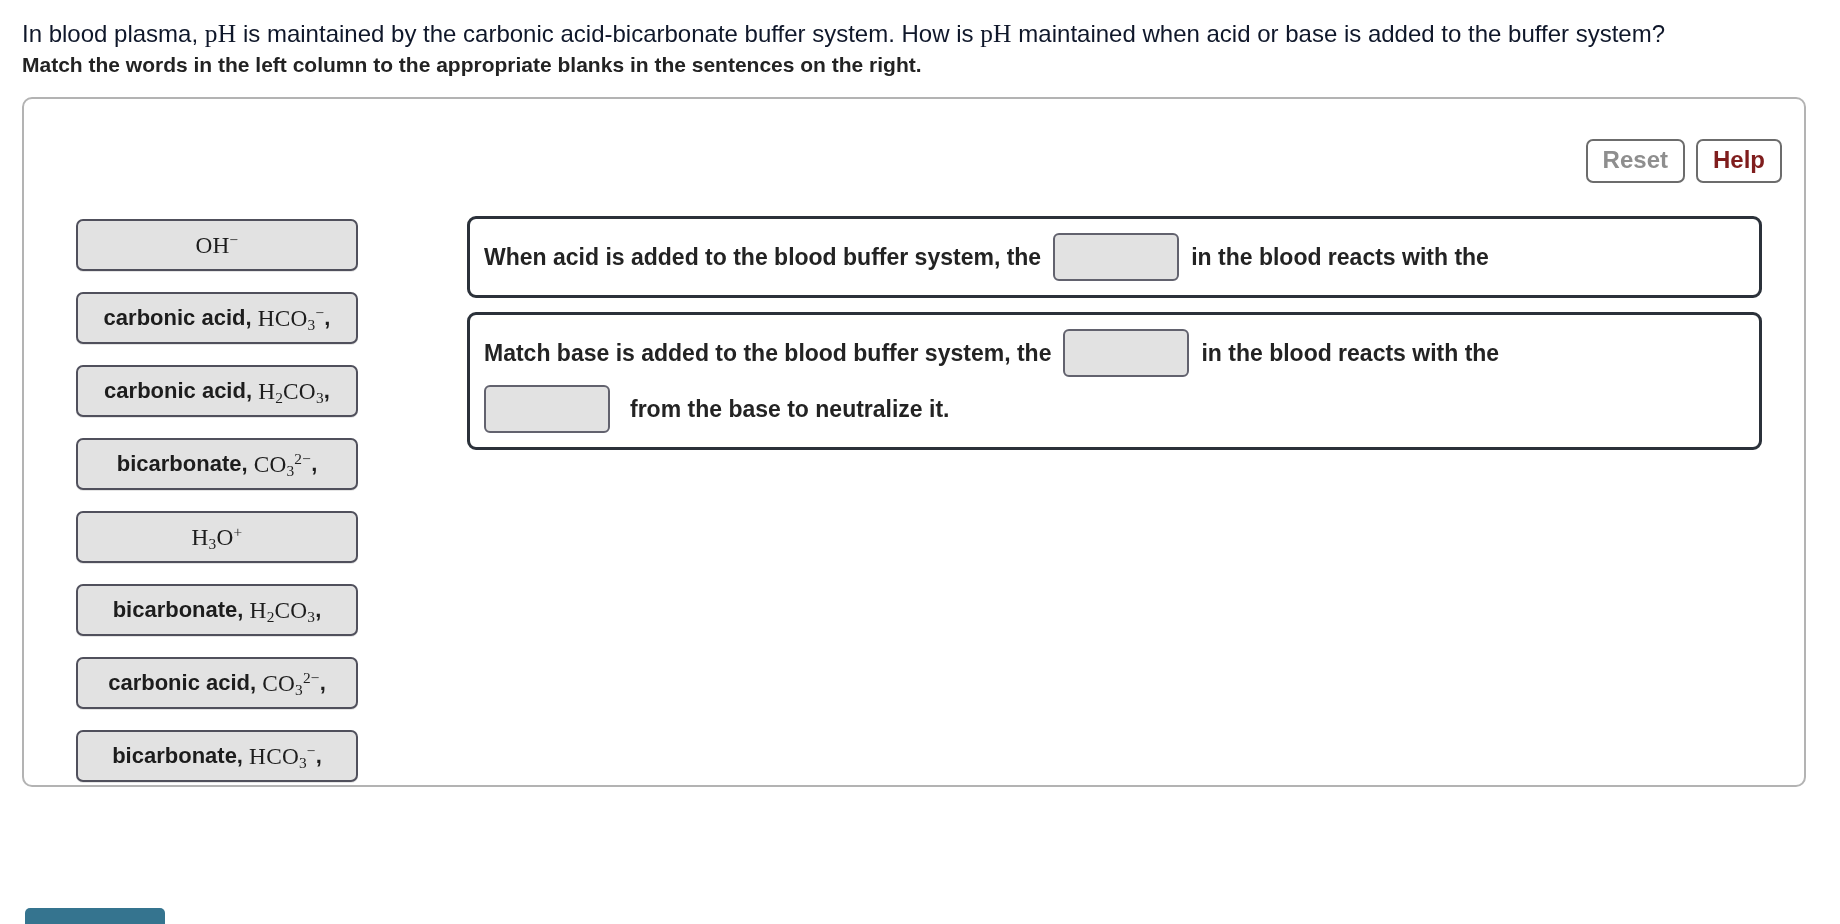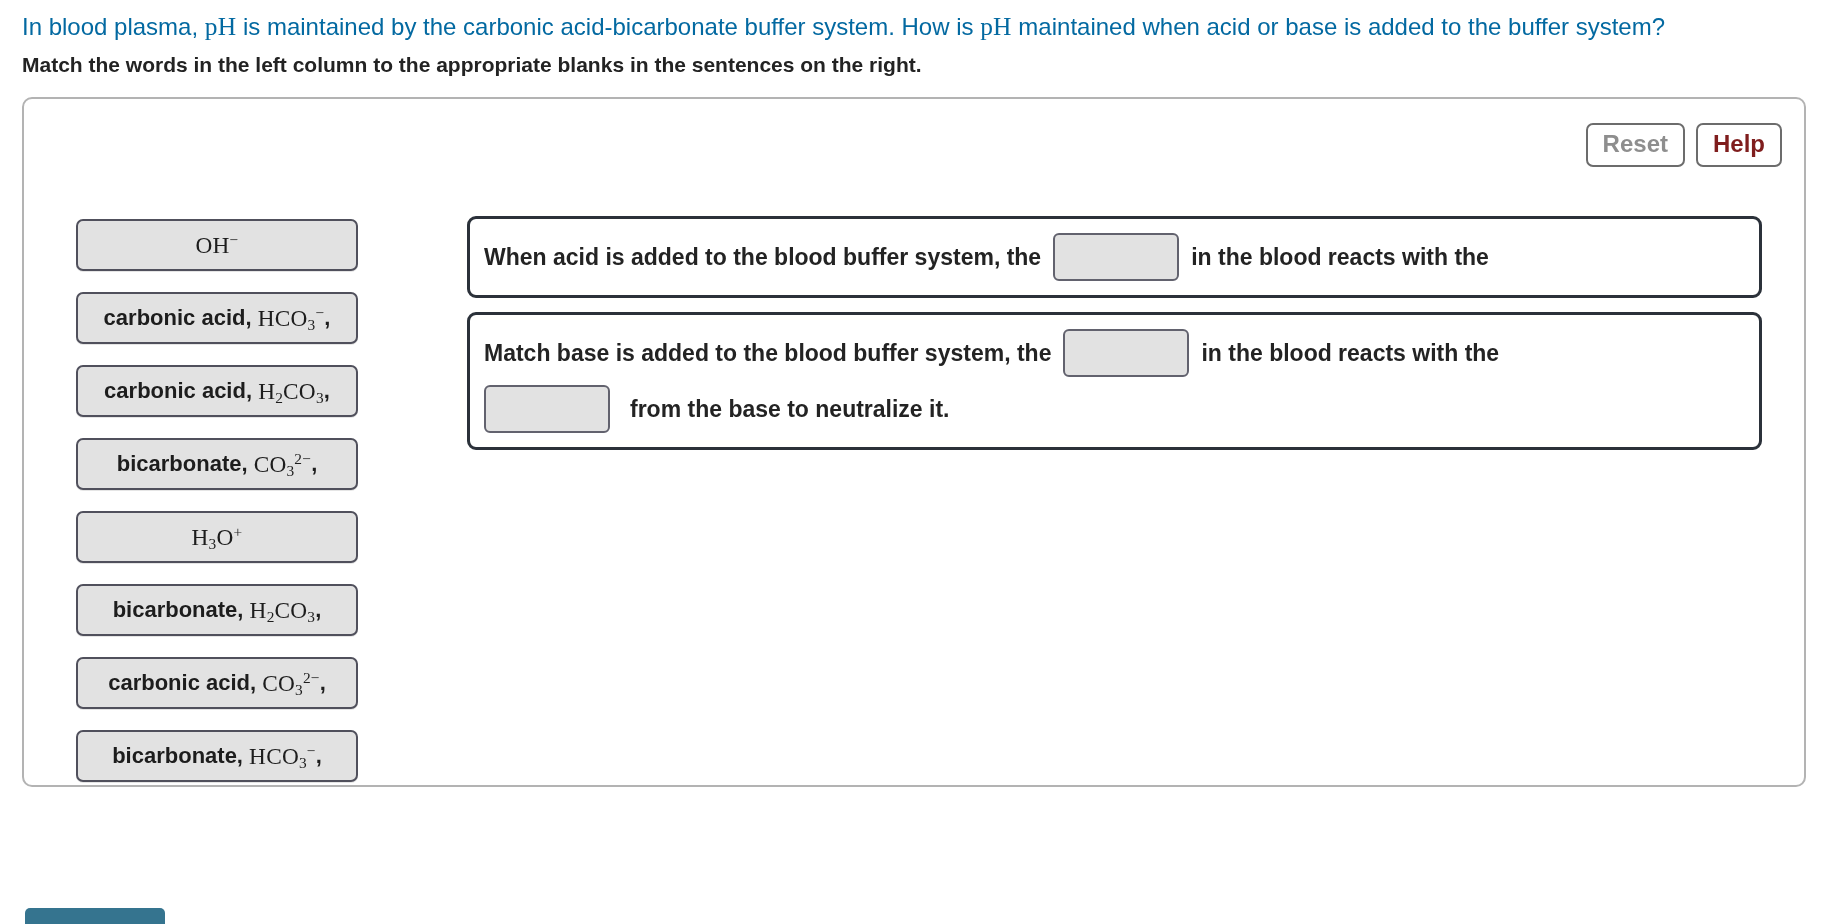--- a/index.html
+++ b/index.html
@@ -16,22 +16,22 @@
     position: relative;
   }
 
   
   .question-stem {
     position: absolute;
     left: 22px;
     top: 12px;
     width: 1800px;
     font-size: 24px;
-    line-height: 30px;
-    color: #0369a1;
+    line-height: 44px;
+    color: #0f172a;
     white-space: nowrap;
   }
   .instruction {
     position: absolute;
     left: 22px;
     top: 52px;
     font-size: 21px;
     line-height: 26px;
     font-weight: bold;
     color: #232323;
@@ -67,21 +67,21 @@
     border: 2px solid #b3b3b3;
     border-radius: 10px;
     box-sizing: border-box;
     background: #fff;
   }
 
   
   .toolbar {
     position: absolute;
     right: 22px;
-    top: 24px;
+    top: 40px;
     display: flex;
     gap: 11px;
     border-radius: 10px;
   }
   .tool-btn {
     border: 2px solid #6c6c6c;
     border-radius: 7px;
     background: #ffffff;
     font-family: "Liberation Sans", sans-serif;
     font-size: 24px;

